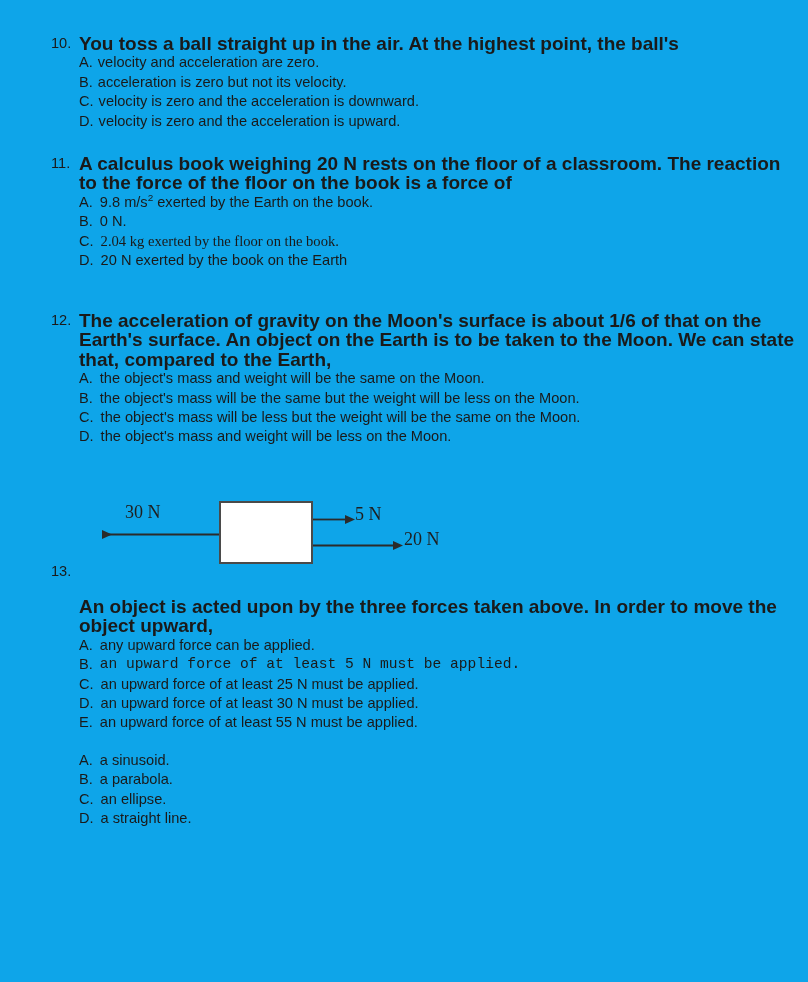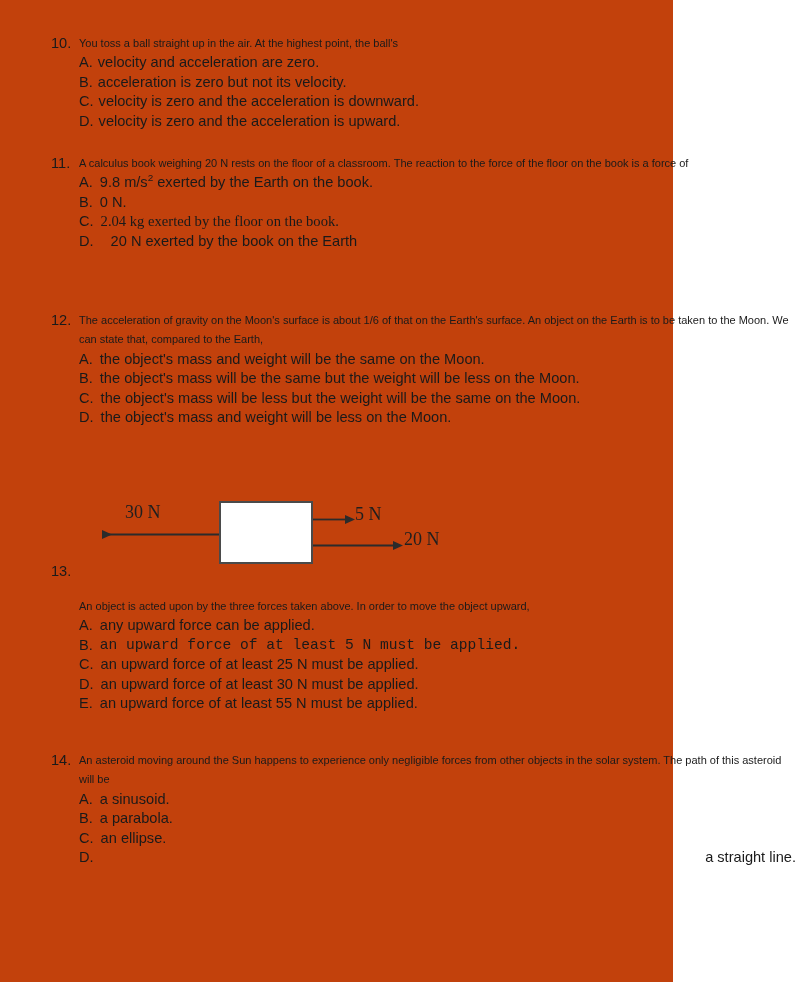--- a/index.html
+++ b/index.html
@@ -12,45 +12,46 @@
     height: 982px;
     position: relative;
     overflow: hidden;
     font-family: "Liberation Sans", sans-serif;
     color: #1a1a1a;
     -webkit-font-smoothing: antialiased;
   }
   .page {
     position: absolute;
     left: 0; top: 0;
-    width: 673px;
+    width: 808px;
     height: 982px;
-    background: #c2410c;
+    background: #0ea5e9;
   }
   .question {
     position: absolute;
     left: 51px;
     width: 745px;
   }
   .q-head {
     display: flex;
     align-items: flex-start;
   }
   .q-num {
     width: 28px;
     flex: 0 0 28px;
     font-size: 14.6px;
     line-height: 19.4px;
     text-align: left;
   }
   .q-stem {
     flex: 1 1 auto;
-    font-size: 11px;
+    font-size: 19px;
     line-height: 19.4px;
     text-align: left;
+    font-weight: bold;
   }
   .options {
     margin-left: 28px;
   }
   .option {
     display: flex;
     align-items: flex-start;
     font-size: 14.6px;
     line-height: 19.4px;
   }
@@ -157,21 +158,21 @@
       <div class="option">
         <span class="opt-letter">B.</span>
         <span class="opt-text" style="margin-left:7px;">0 N.</span>
       </div>
       <div class="option">
         <span class="opt-letter">C.</span>
         <span class="opt-text" style="margin-left:7px;font-family:Liberation Serif, serif;">2.04 kg exerted by the floor on the book.</span>
       </div>
       <div class="option">
         <span class="opt-letter">D.</span>
-        <span class="opt-text" style="margin-left:17px;">20 N exerted by the book on the Earth</span>
+        <span class="opt-text" style="margin-left:7px;">20 N exerted by the book on the Earth</span>
       </div>
     </div>
   </div>
 
   <div class="question" id="q12" style="top:311px;">
     <div class="q-head">
       <div class="q-num">12.</div>
       <div class="q-stem">The acceleration of gravity on the Moon's surface is about 1/6 of that on the Earth's surface. An object on the Earth is to be taken to the Moon. We can state that, compared to the Earth,</div>
     </div>
     <div class="options">
@@ -242,37 +243,33 @@
         <span class="opt-text" style="margin-left:7px;">an upward force of at least 30 N must be applied.</span>
       </div>
       <div class="option">
         <span class="opt-letter">E.</span>
         <span class="opt-text" style="margin-left:7px;">an upward force of at least 55 N must be applied.</span>
       </div>
     </div>
   </div>
 
   <div class="question" id="q14" style="top:751px;">
-    <div class="q-head">
-      <div class="q-num">14.</div>
-      <div class="q-stem">An asteroid moving around the Sun happens to experience only negligible forces from other objects in the solar system. The path of this asteroid will be</div>
-    </div>
     <div class="options">
       <div class="option">
         <span class="opt-letter">A.</span>
         <span class="opt-text" style="margin-left:7px;">a sinusoid.</span>
       </div>
       <div class="option">
         <span class="opt-letter">B.</span>
         <span class="opt-text" style="margin-left:7px;">a parabola.</span>
       </div>
       <div class="option">
         <span class="opt-letter">C.</span>
         <span class="opt-text" style="margin-left:7px;">an ellipse.</span>
       </div>
       <div class="option">
         <span class="opt-letter">D.</span>
-        <span class="opt-text" style="margin-left:7px;text-align:right;">a straight line.</span>
+        <span class="opt-text" style="margin-left:7px;">a straight line.</span>
       </div>
     </div>
   </div>
 
 </div>
 
 </body></html>

